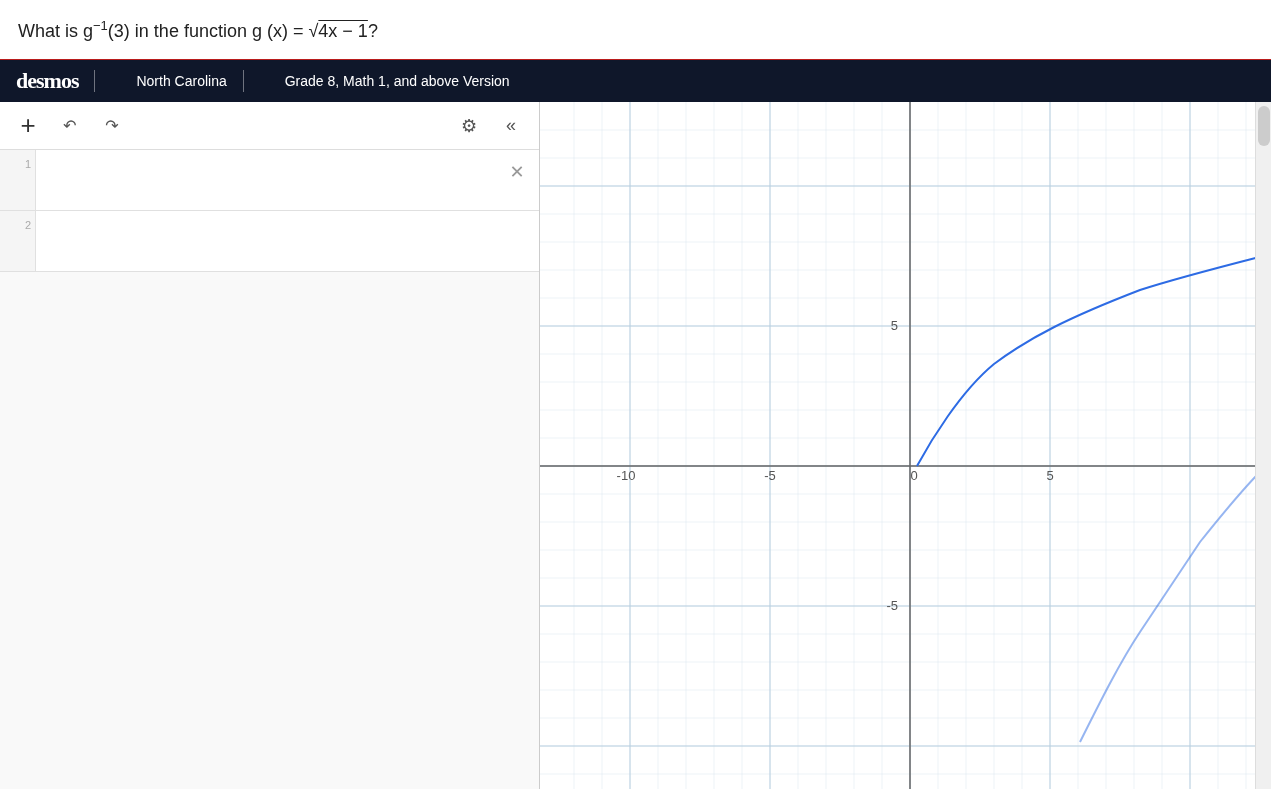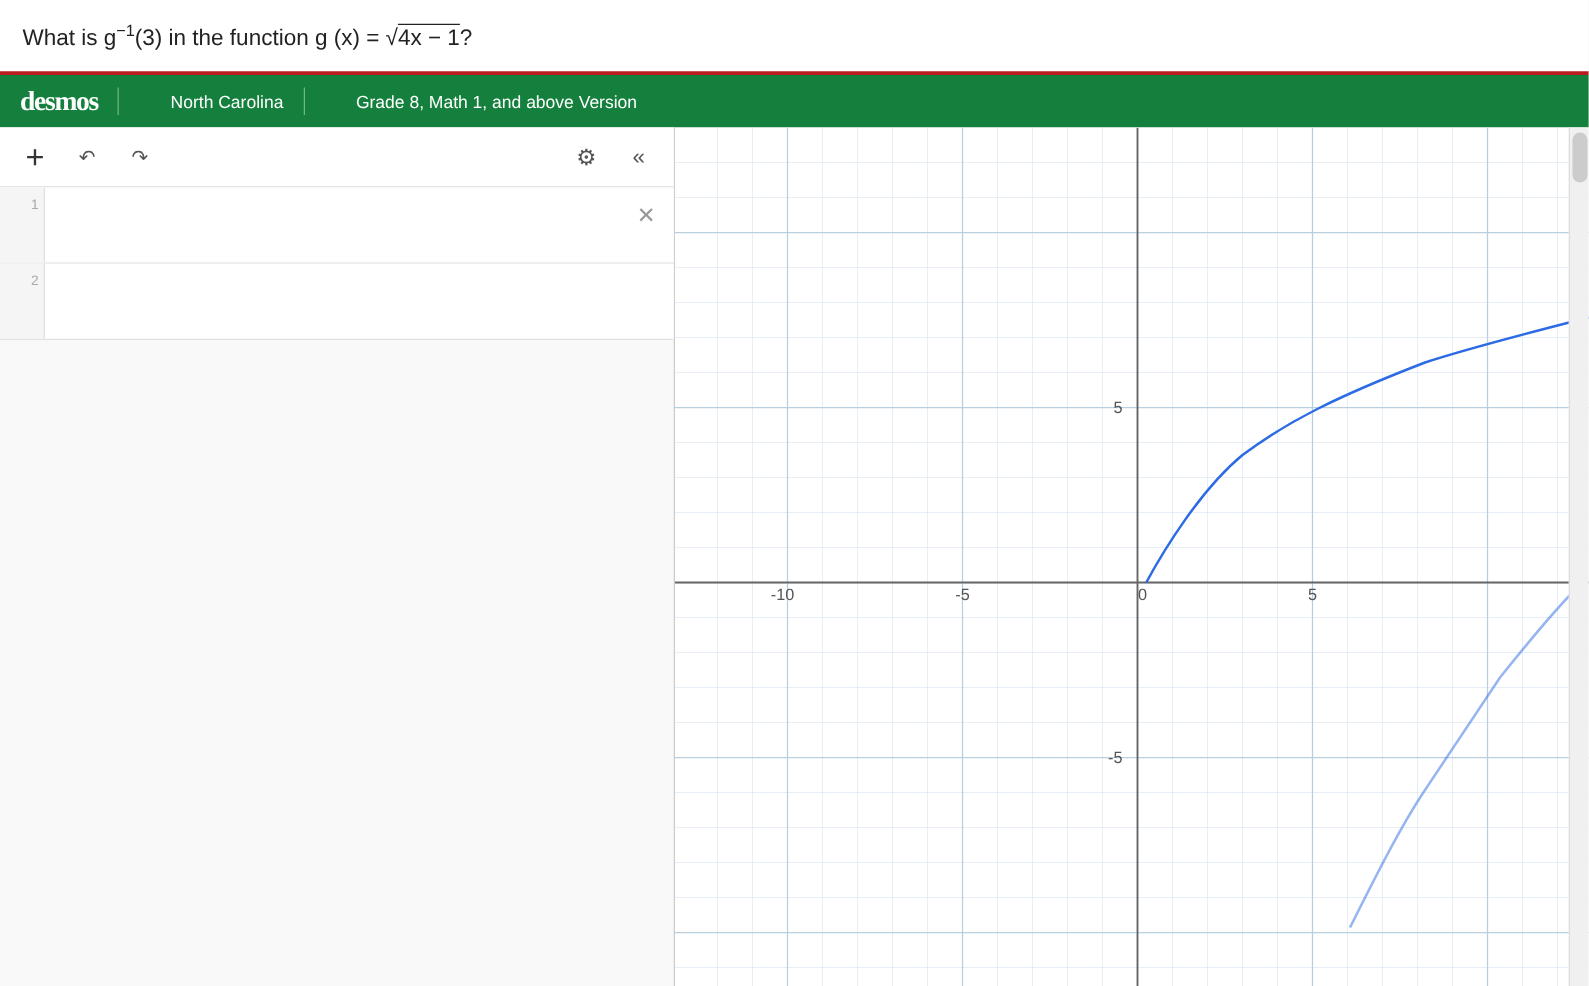--- a/index.html
+++ b/index.html
@@ -12,30 +12,30 @@
       position: relative;
     }
 
     
     .question-bar {
       width: 100%;
       background: white;
       padding: 12px 18px;
       font-size: 18px;
       color: #222;
-      border-bottom: 3px solid #b91c1c;
+      border-bottom: 1px solid #b91c1c;
       height: 60px;
       display: flex;
       align-items: center;
     }
 
     
     .desmos-header {
       width: 100%;
-      background: #15803d;
+      background: #0f172a;
       color: white;
       height: 42px;
       display: flex;
       align-items: center;
       padding: 0 16px;
       gap: 16px;
     }
     .desmos-logo {
       font-size: 22px;
       font-weight: bold;

